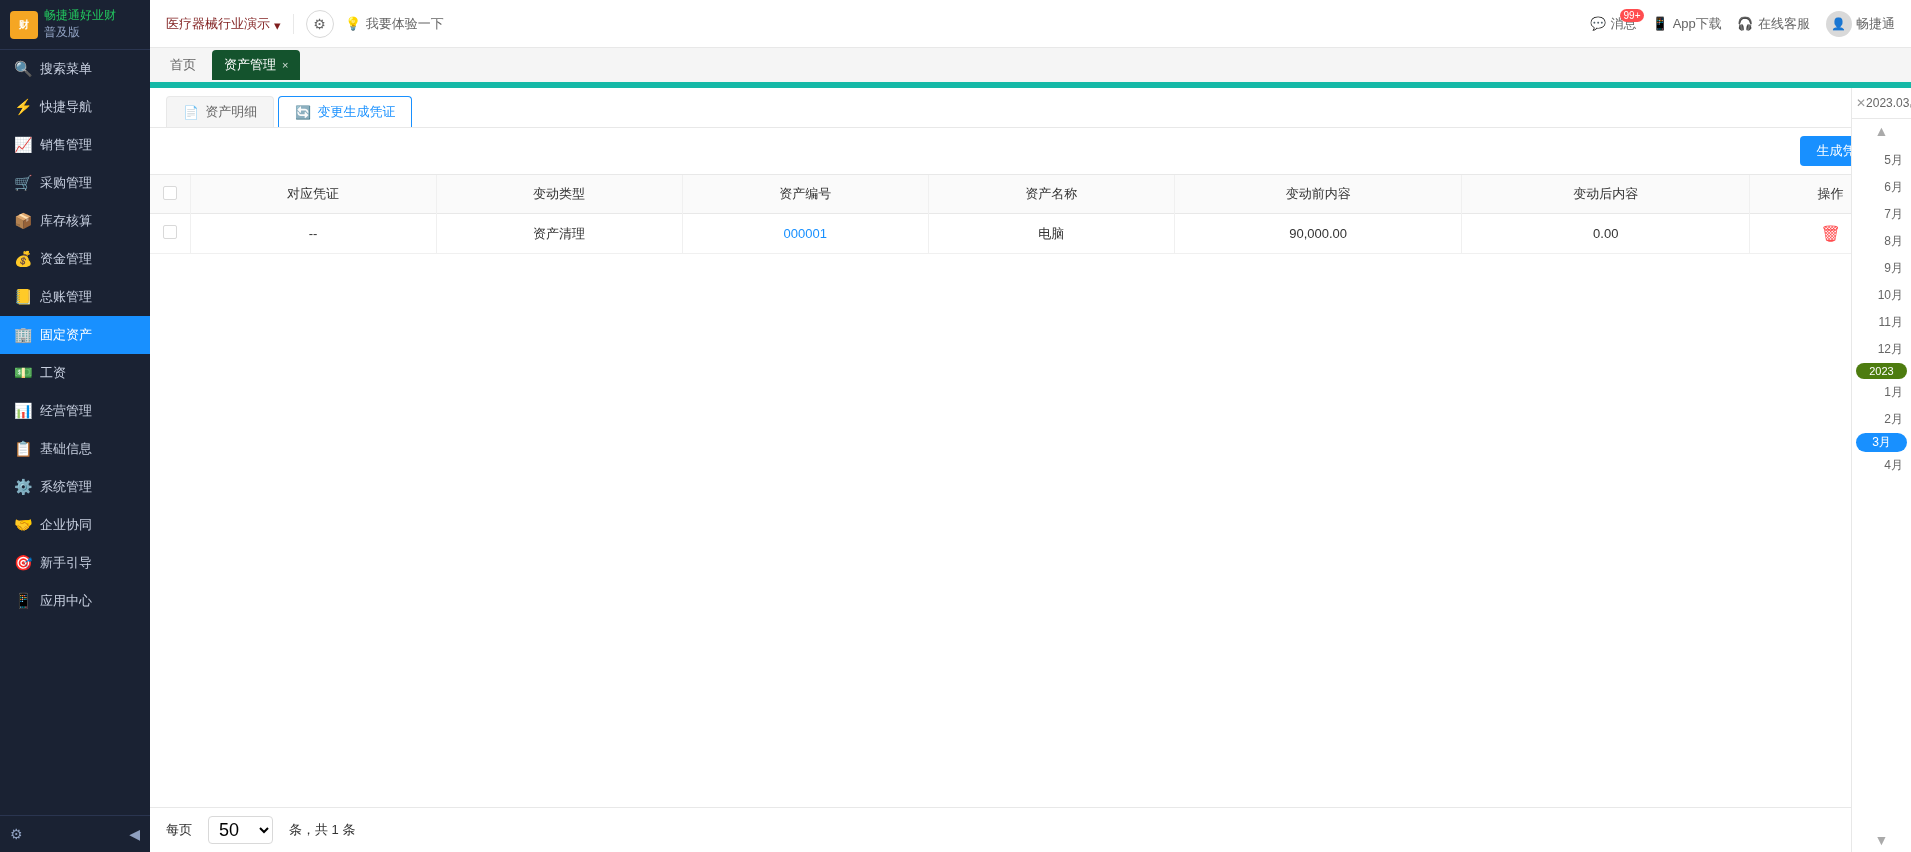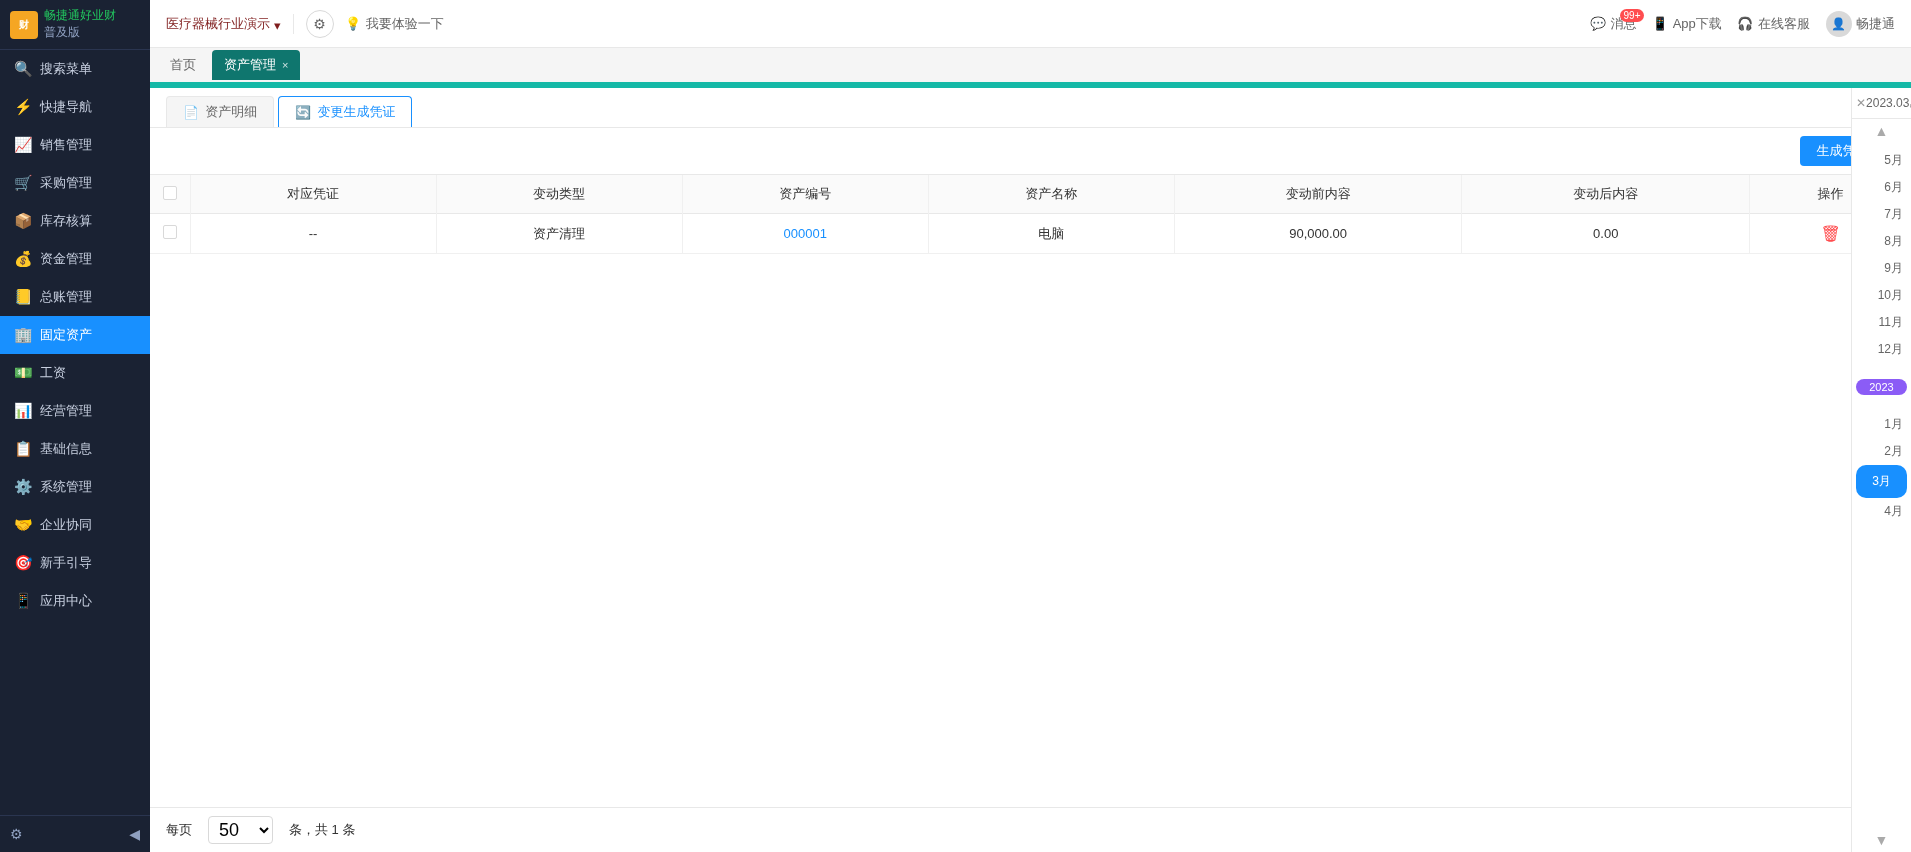--- a/index.html
+++ b/index.html
@@ -151,21 +151,21 @@
       gap: 4px;
     }
     .tab-home {
       padding: 6px 12px;
       font-size: 13px;
       color: #666;
       cursor: pointer;
       border-radius: 4px 4px 0 0;
     }
     .tab-active {
-      background: #0f766e;
+      background: #14532d;
       color: #fff;
       padding: 6px 12px;
       border-radius: 4px 4px 0 0;
       font-size: 13px;
       display: flex; align-items: center; gap: 6px;
       cursor: pointer;
     }
     .tab-close {
       font-size: 11px; cursor: pointer; opacity: 0.8;
     }
@@ -334,28 +334,28 @@
       font-size: 12px;
       color: #666;
       cursor: pointer;
       white-space: nowrap;
     }
     .timeline-item.active-month {
       background: #1890ff;
       color: #fff;
       border-radius: 10px;
       margin: 0 4px;
-      padding: 8px 8px;
+      padding: 1px 8px;
       justify-content: center;
     }
     .timeline-item.current-year {
-      background: #8b5cf6;
+      background: #4d7c0f;
       color: #fff;
       border-radius: 10px;
-      margin: 16px 4px;
+      margin: 0 4px;
       padding: 2px 6px;
       font-size: 11px;
       justify-content: center;
     }
     .timeline-scroll-btn {
       display: flex; align-items: center; justify-content: center;
       padding: 4px;
       cursor: pointer;
       color: #aaa;
       font-size: 14px;

